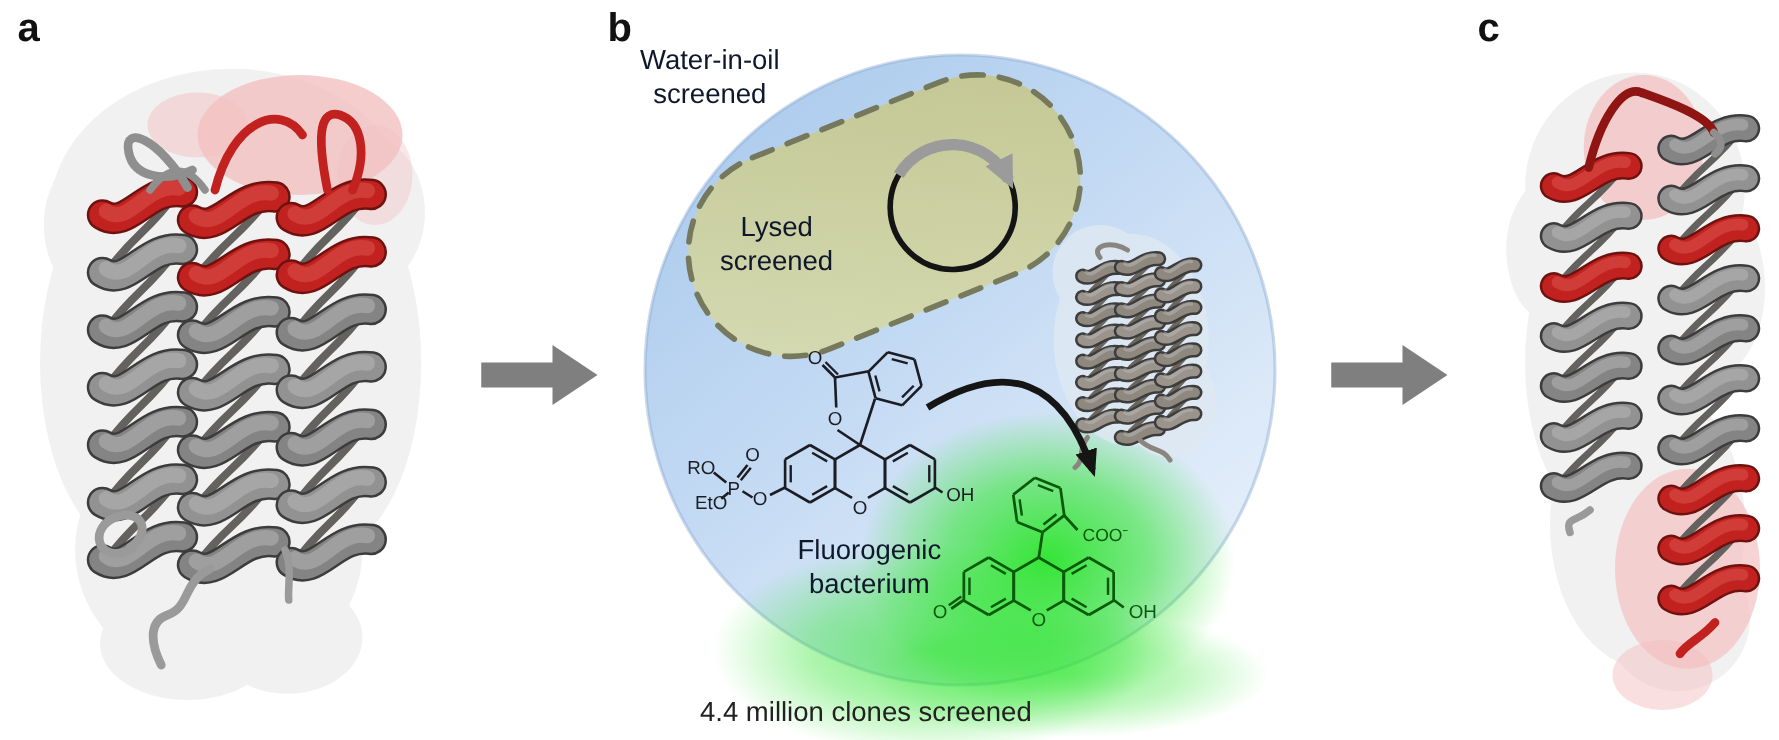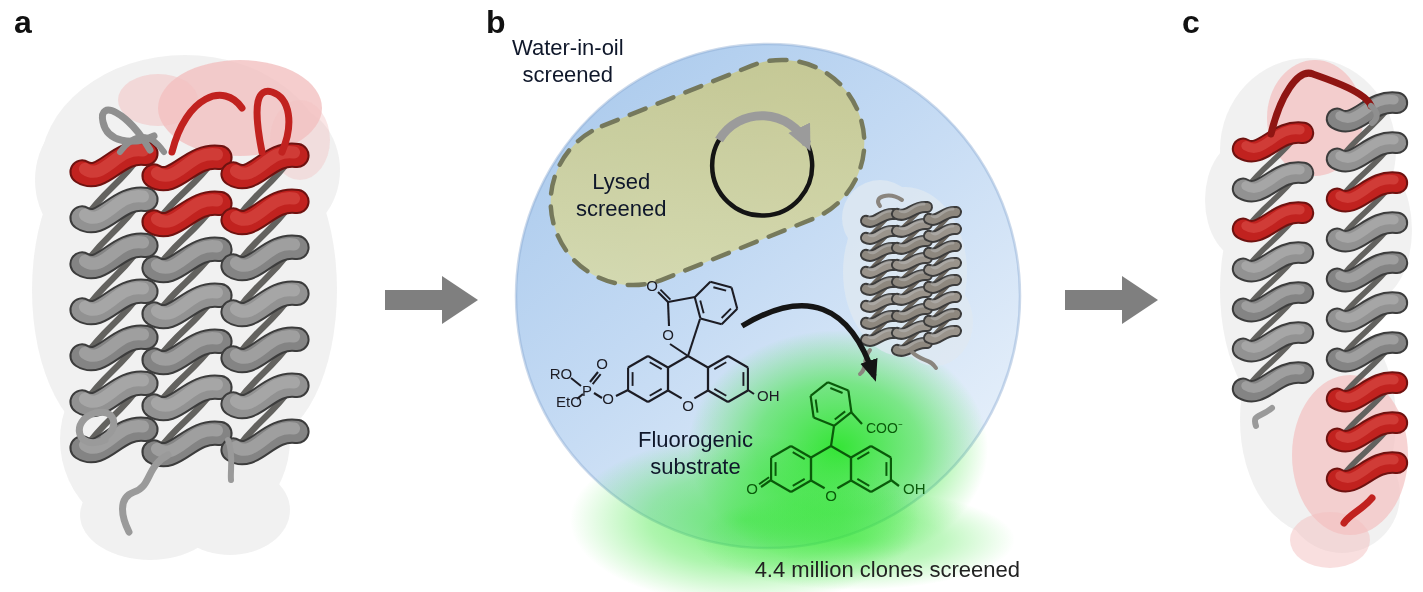--- a/index.html
+++ b/index.html
@@ -1,21 +1,21 @@
 <!DOCTYPE html>
 <html><head>
 <meta charset="utf-8">
 <style>
   html,body{margin:0;padding:0;background:#fff;}
   .fig{position:relative;width:1423px;height:592px;background:#fff;overflow:hidden;
        font-family:"Liberation Sans",sans-serif;color:#1d1d1d;}
   .fig svg{position:absolute;left:0;top:0;}
   .txt{position:absolute;white-space:pre;line-height:27px;font-size:22px;color:#0f172a;text-align:center;}
   .panel-letter{position:absolute;font-size:32px;font-weight:700;color:#111;}
-  .caption{position:absolute;left:560px;top:557px;width:460px;text-align:right;font-size:22px;color:#222;}
+  .caption{position:absolute;left:560px;top:557px;width:460px;text-align:left;font-size:22px;color:#222;}
   svg text{font-family:"Liberation Sans",sans-serif;}
   .atom{font-size:15px;}
   .atom-sm{font-size:14px;}
 </style>
 </head>
 <body>
 
 <div class="fig">
 
 <svg id="art" width="1423" height="592" viewBox="0 0 1423 592">
@@ -493,17 +493,17 @@
 </svg>
 
 <div class="panel-letter" style="left:14px;top:4px">a</div>
 <div class="panel-letter" style="left:486px;top:4px">b</div>
 <div class="panel-letter" style="left:1182px;top:4px">c</div>
 
 <div class="txt" style="left:512px;top:34px"><span>Water-in-oil</span><br><span>screened</span></div>
 
 <div class="txt" style="left:576px;top:168px"><span>Lysed</span><br><span>screened</span></div>
 
-<div class="txt" style="left:638px;top:426px"><span>Fluorogenic</span><br><span>substrate</span></div>
+<div class="txt" style="left:638px;top:426px"><span>Fluorogenic</span><br><span>bacterium</span></div>
 
 <div class="caption">4.4 million clones screened</div>
 
 </div>
 
 </body></html>

